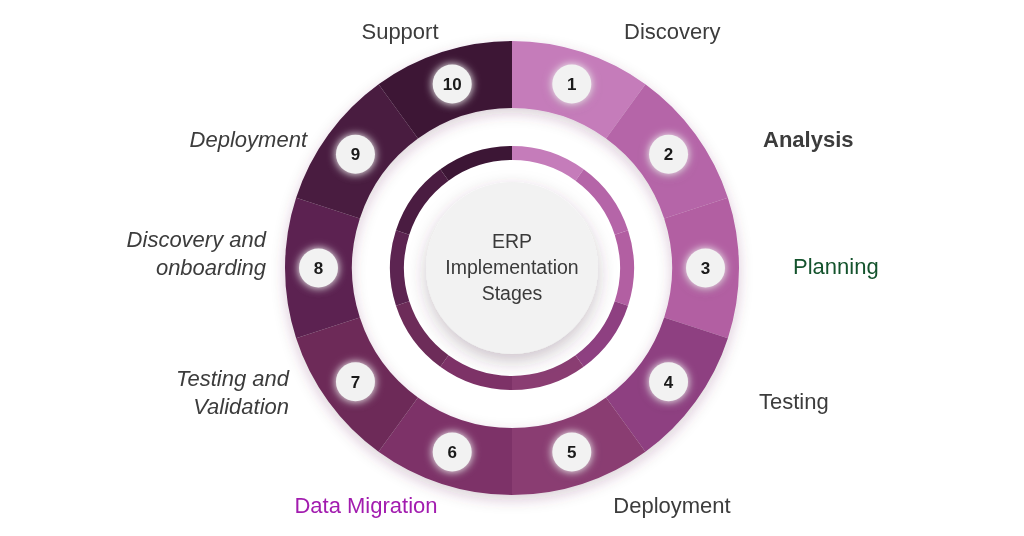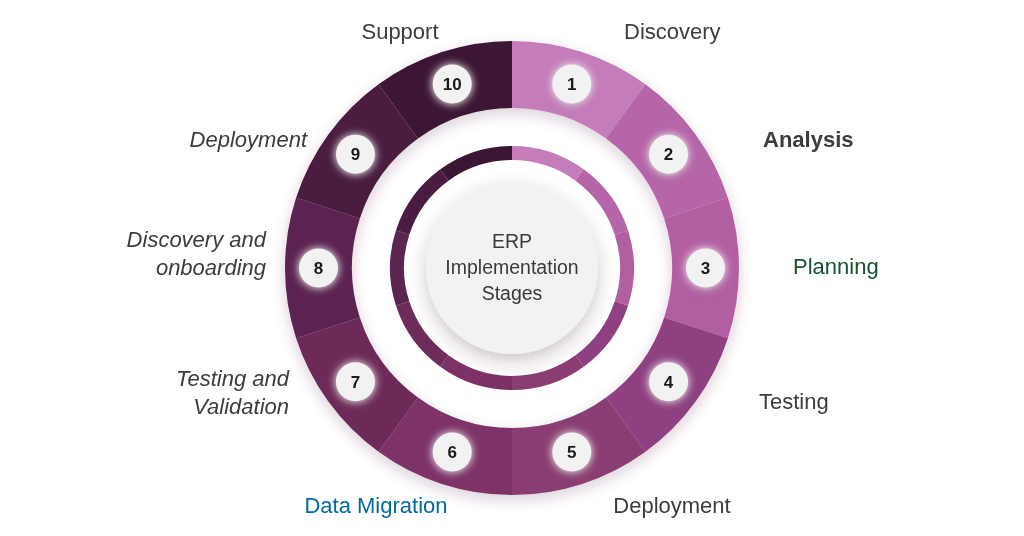--- a/index.html
+++ b/index.html
@@ -168,21 +168,21 @@
         </g>
       </g>
   </svg>
 
   <div id="labels">
       <div class="stage-label lbl-right" style="left: 612px; top: 32px; color: rgb(60, 60, 60);">Discovery</div>
       <div class="stage-label lbl-right" style="left: 751px; top: 140px; color: rgb(60, 60, 60); font-weight: bold;">Analysis</div>
       <div class="stage-label lbl-right" style="left: 781px; top: 267px; color: #14532d;">Planning</div>
       <div class="stage-label lbl-right" style="left: 747px; top: 402px; color: rgb(60, 60, 60);">Testing</div>
       <div class="stage-label lbl-center" style="left: 672px; top: 506px; color: rgb(60, 60, 60);">Deployment</div>
-      <div class="stage-label lbl-center" style="left: 376px; top: 506px; color: #0369a1;">Data Migration</div>
+      <div class="stage-label lbl-center" style="left: 366px; top: 506px; color: #a21caf;">Data Migration</div>
       <div class="stage-label lbl-left" style="left: 289px; top: 393px; color: rgb(60, 60, 60);">Testing and
 Validation</div>
       <div class="stage-label lbl-left" style="left: 266px; top: 254px; color: rgb(60, 60, 60);">Discovery and
 onboarding</div>
       <div class="stage-label lbl-left" style="left: 307px; top: 140px; color: rgb(60, 60, 60);">Deployment</div>
       <div class="stage-label lbl-center" style="left: 400px; top: 32px; color: rgb(60, 60, 60);">Support</div>
     </div>
 </div>
 
 </body></html>

